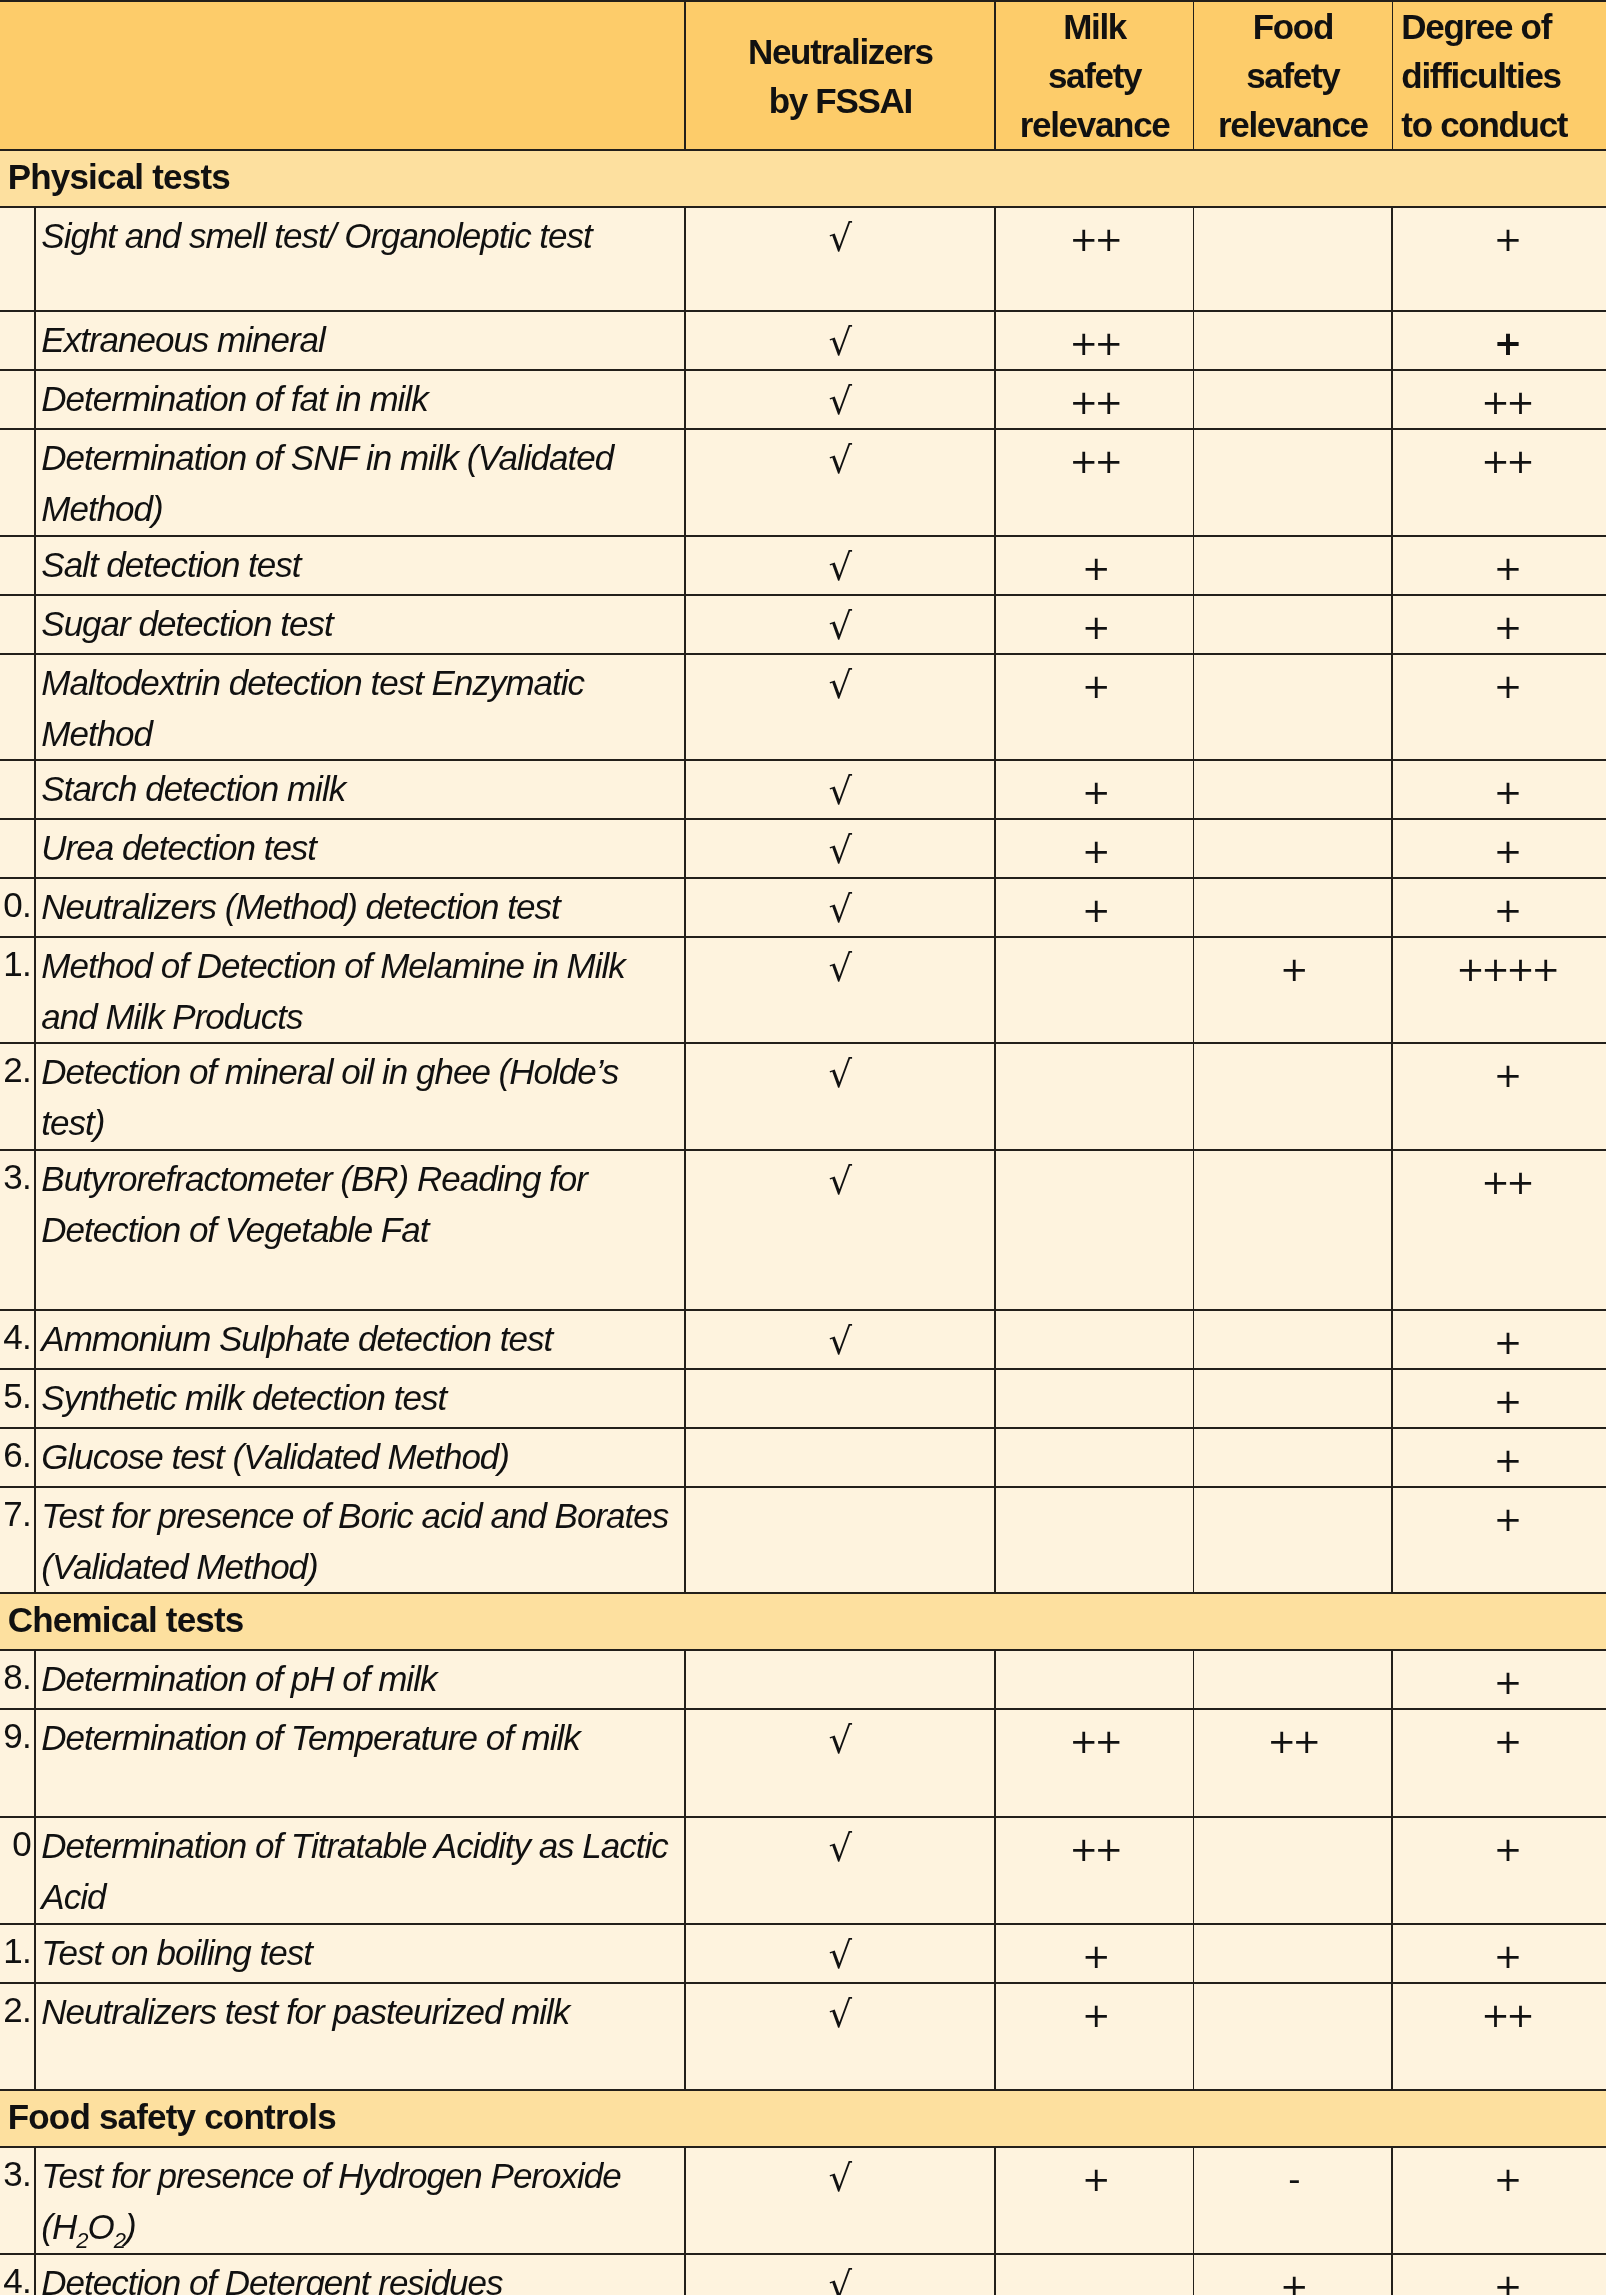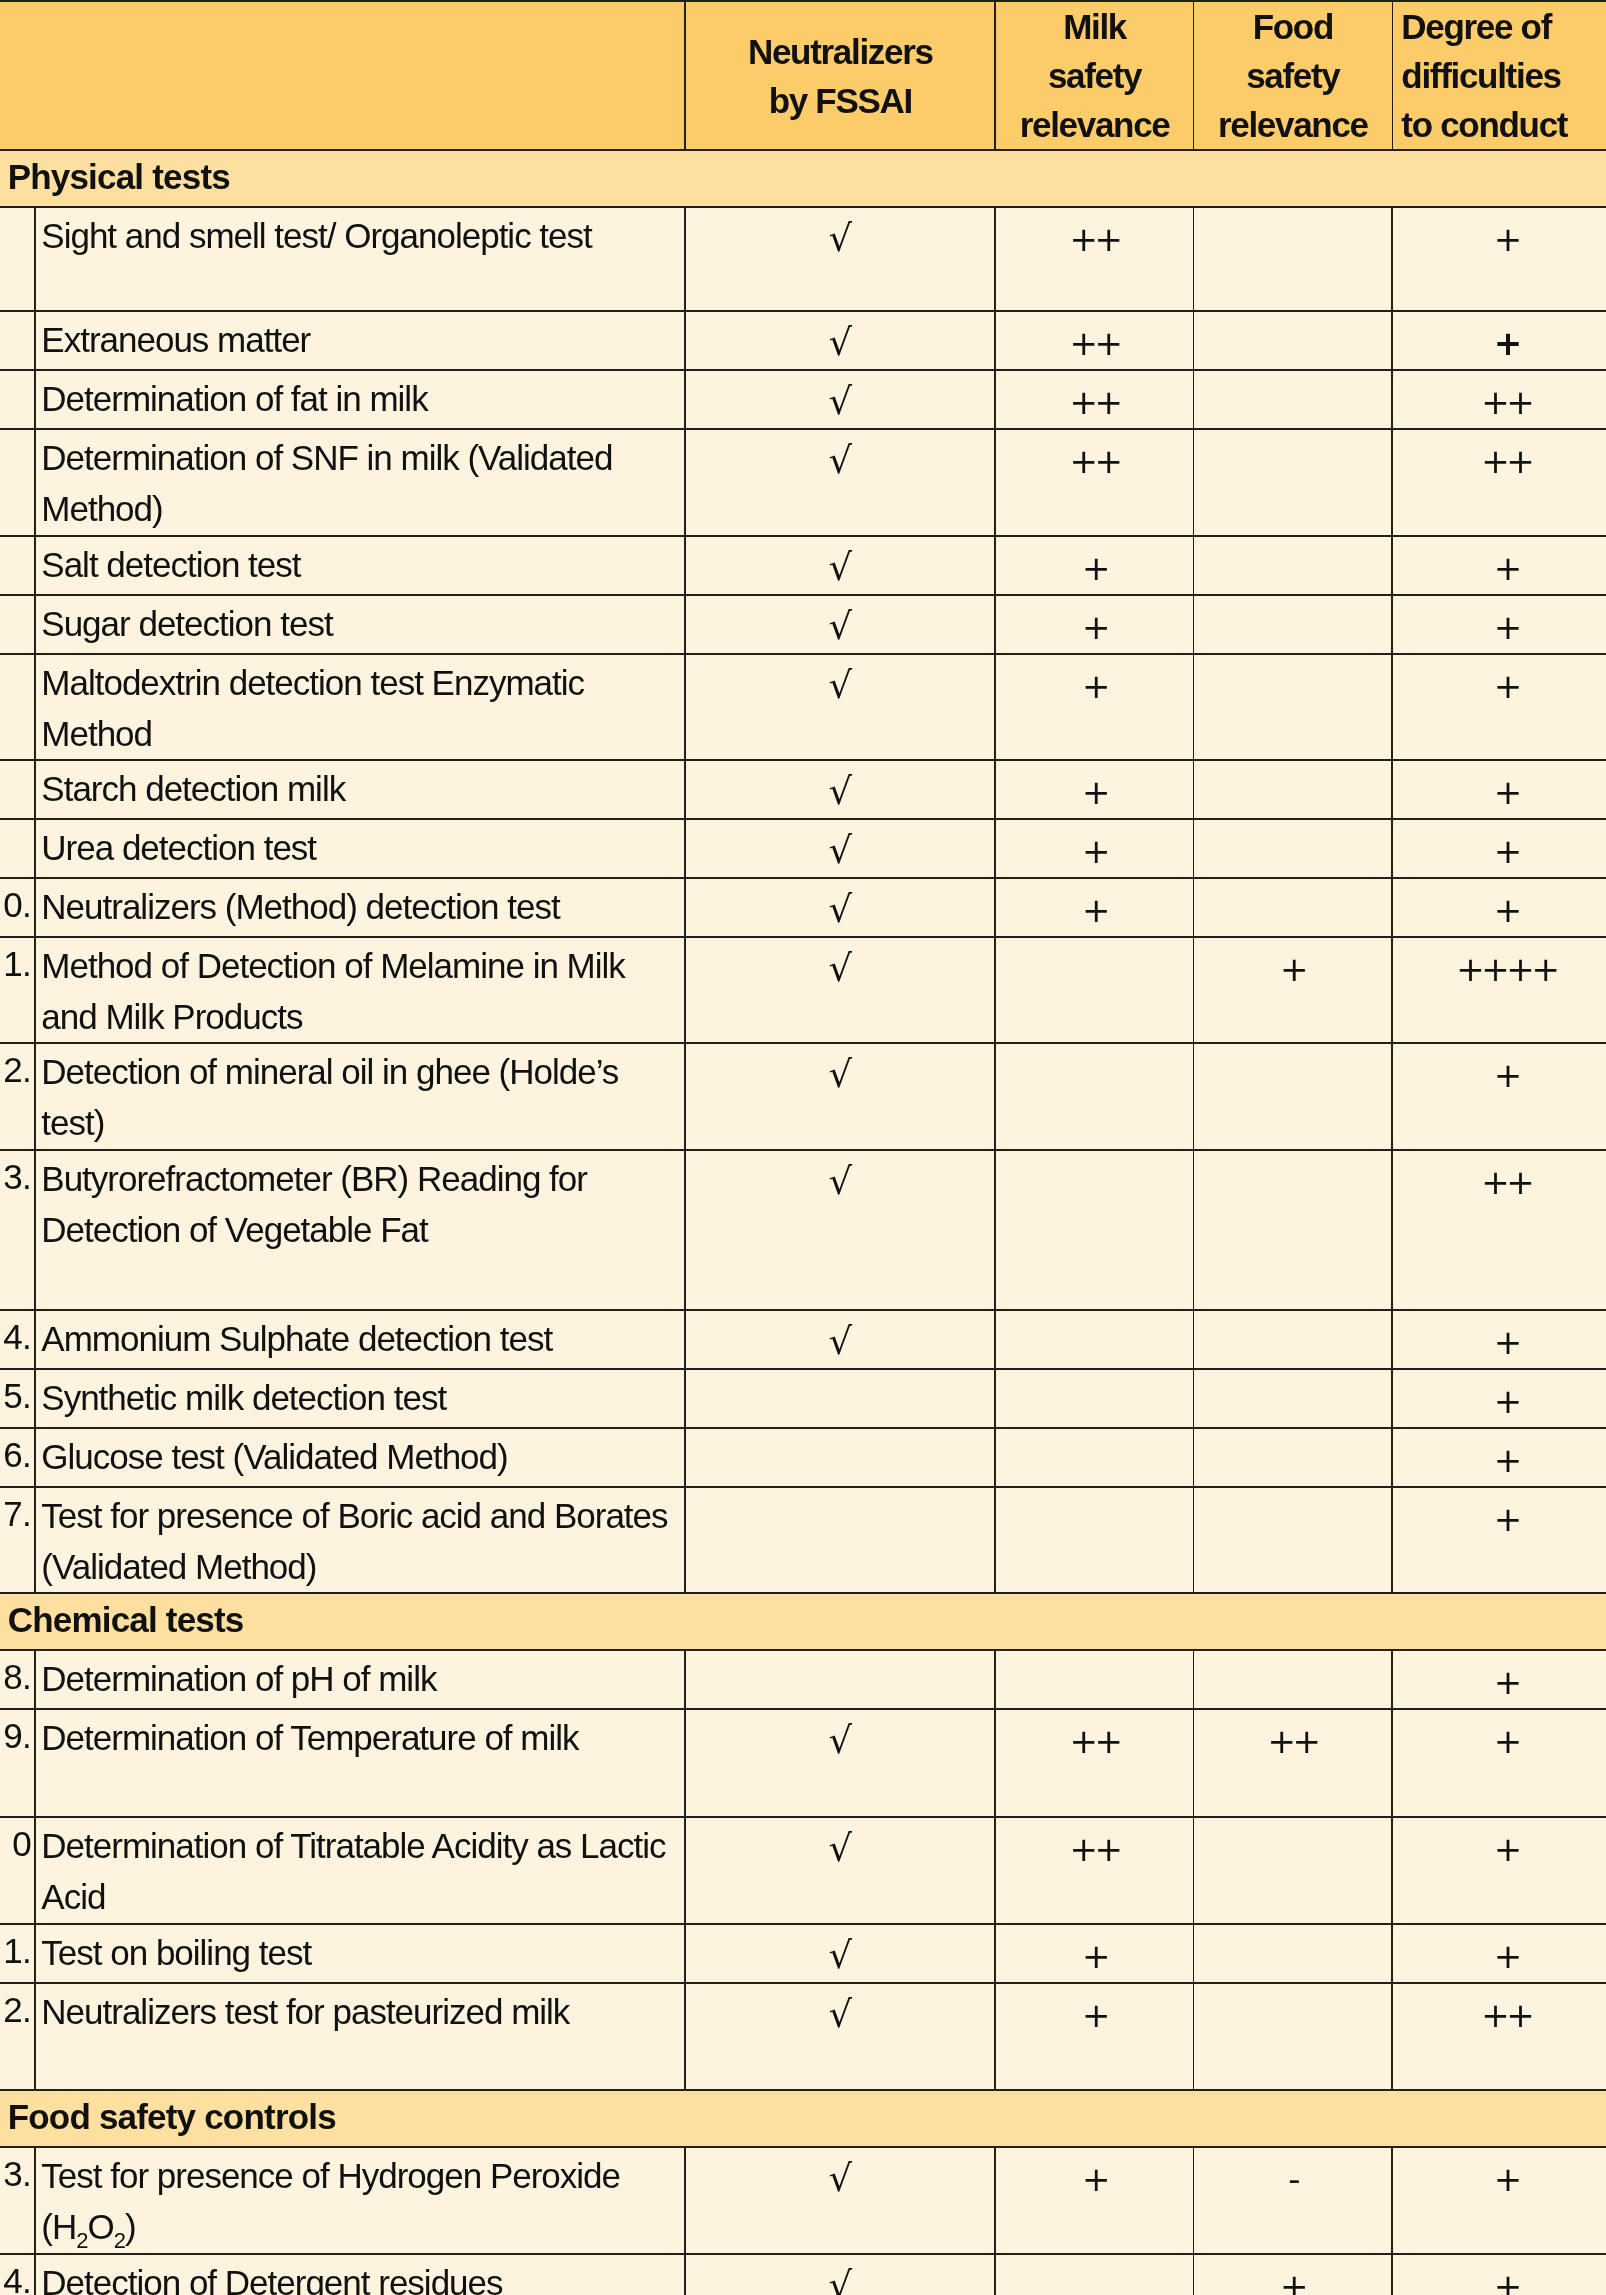--- a/index.html
+++ b/index.html
@@ -10,21 +10,21 @@
   table.grid .thin { border-left-width: 1.7px; border-right-width: 1.7px; }
   thead th { background: #fdcc6a; font-weight: bold; font-size: 35px; line-height: 49px; text-align: center;
              vertical-align: bottom; letter-spacing: -1.3px; padding-bottom: 1.7px; border-top: none; }
   thead th .hl { display: block; }
   tr.section td { background: #fde09f; font-weight: bold; font-size: 35px; line-height: 52px; letter-spacing: -0.8px;
                   padding-left: 0; height: 57px; }
   tr.section td span { position: relative; left: -8.5px; }
   tbody tr.row td { background: #fef3de; }
   td.num { font-size: 35px; line-height: 51px; text-align: right; padding-right: 3.4px !important; white-space: nowrap;
            overflow: hidden; letter-spacing: -0.8px; direction: rtl; }
-  td.name { font-size: 35px; line-height: 51px; padding: 1.7px 3.4px 0 5px !important; letter-spacing: -1px; }
+  td.name { font-size: 35px; line-height: 51px; padding: 1.7px 3.4px 0 5px !important; letter-spacing: -1px; font-style: italic; }
   td.mark { text-align: center; font-size: 35px; line-height: 51px; padding-top: 5px !important; }
   td.mark .chk { font-family: "DejaVu Serif", serif; font-size: 37px; }
   td.mark .plus { font-family: "DejaVu Sans", sans-serif; font-weight: normal; letter-spacing: -3.4px; font-size: 34px; }
   td.mark .plus.bold { font-weight: bold; }
   sub { font-size: 22px; vertical-align: -8.5px; line-height: 0; }
 </style>
 </head>
 <body>
 
 <table class="grid">
@@ -67,21 +67,21 @@
       <tr class="row" style="height: 104px;">
         <td class="num" style="border-left: none;"><span style="direction: ltr; unicode-bidi: bidi-override;"></span></td>
         <td class="name thin"><span>Sight and smell test/ Organoleptic test</span></td>
         <td class="mark"><span class="chk">√</span></td>
         <td class="mark thin"><span class="plus">++</span></td>
         <td class="mark thin"><span class="plus"></span></td>
         <td class="mark"><span class="plus">+</span></td>
       </tr>
       <tr class="row" style="height: 57px;">
         <td class="num" style="border-left: none;"><span style="direction: ltr; unicode-bidi: bidi-override;"></span></td>
-        <td class="name thin"><span>Extraneous matter</span></td>
+        <td class="name thin"><span>Extraneous mineral</span></td>
         <td class="mark"><span class="chk">√</span></td>
         <td class="mark thin"><span class="plus">++</span></td>
         <td class="mark thin"><span class="plus"></span></td>
         <td class="mark"><span class="plus bold">+</span></td>
       </tr>
       <tr class="row" style="height: 57px;">
         <td class="num" style="border-left: none;"><span style="direction: ltr; unicode-bidi: bidi-override;"></span></td>
         <td class="name thin"><span>Determination of fat in milk</span></td>
         <td class="mark"><span class="chk">√</span></td>
         <td class="mark thin"><span class="plus">++</span></td>

